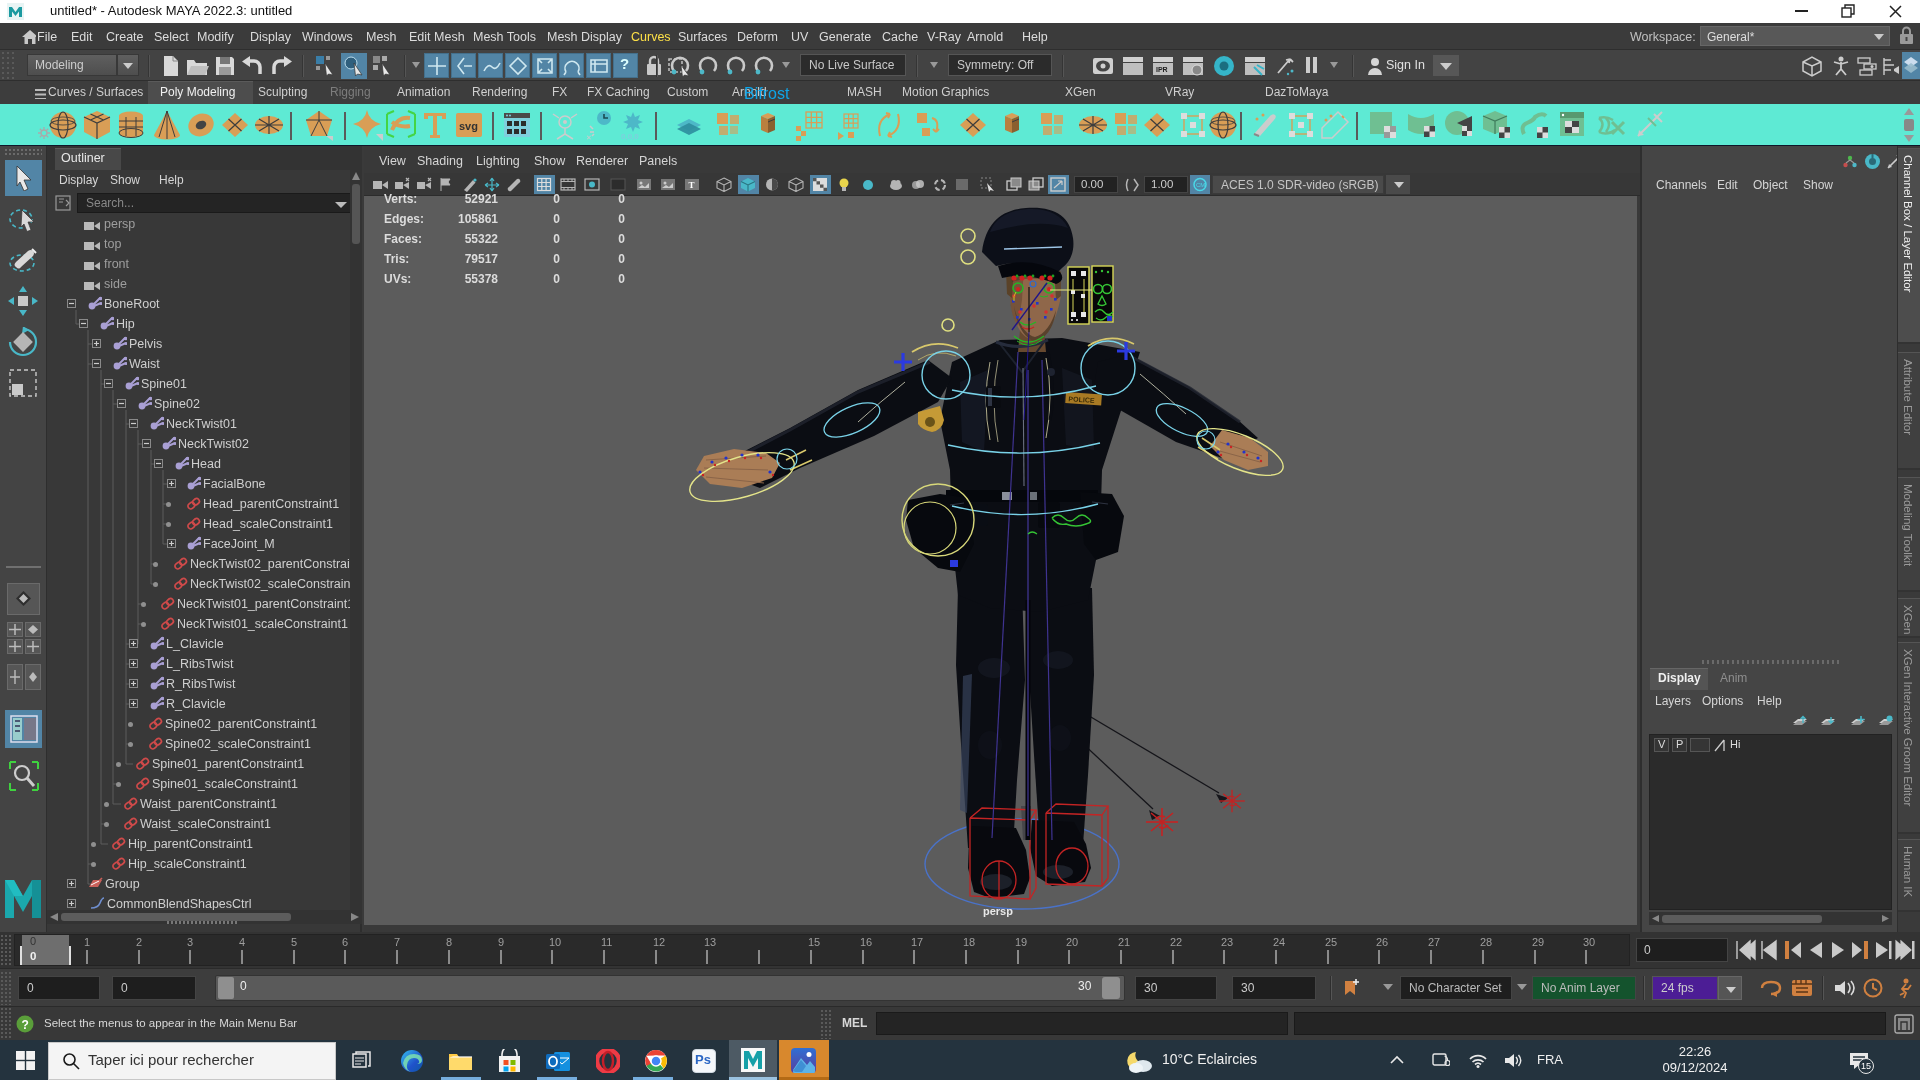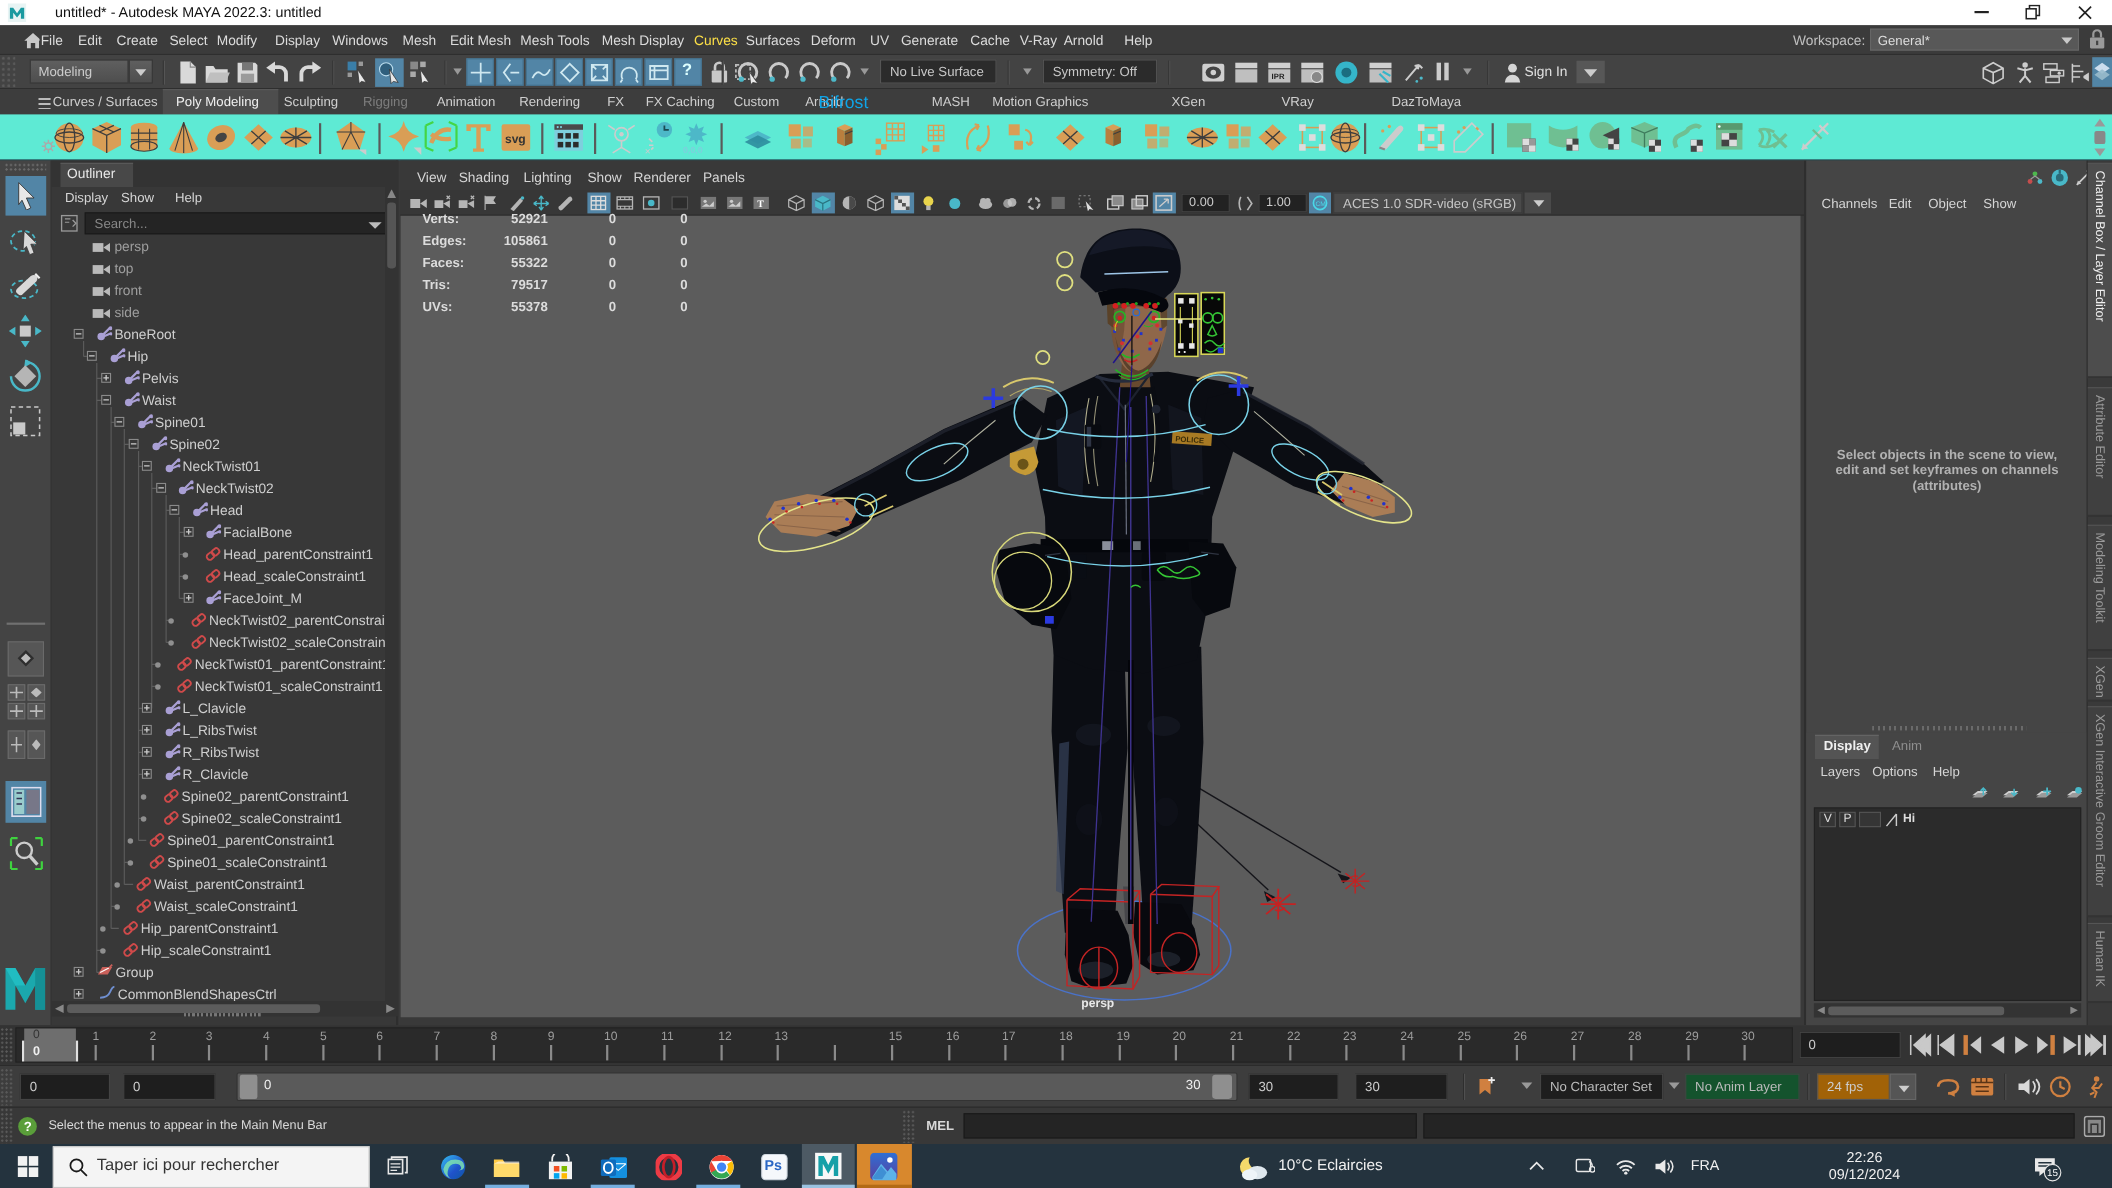--- a/index.html
+++ b/index.html
@@ -1383,21 +1383,20 @@
       <rect x="7.5" y="1" width="2" height="4" fill="#2a6a78"></rect>
     </svg>
 <svg class="abs" style="left:244px;top:7px" width="13" height="17">
       <path d="M2 15 L13 4 M13 4 l2 -2 M11 2 l4 4" stroke="#ccc" stroke-width="1.6" fill="none"></path>
       <path d="M2 15 l4 -1 -3 -3 Z" fill="#ccc"></path>
     </svg>
     <div class="abs txt" style="left:14px;top:32px;color:#d5d5d5;">Channels</div>
     <div class="abs txt" style="left:75px;top:32px;color:#d5d5d5;">Edit</div>
     <div class="abs txt" style="left:111px;top:32px;color:#d5d5d5;">Object</div>
     <div class="abs txt" style="left:161px;top:32px;color:#d5d5d5;">Show</div>
-    <div class="abs" style="left:14px;top:260px;width:228px;text-align:center;color:#b2b2b2;font-size:12px;font-weight:bold;line-height:14px;">Select objects in the scene to view,<br>edit and set keyframes on channels<br>(attributes)</div>
     <div class="abs" style="left:60px;top:514px;width:140px;height:4px;background:repeating-linear-gradient(90deg,#6a6a6a 0 2px,transparent 2px 5px);"></div>
     <div class="abs" style="left:0;top:520px;width:257px;height:266px;background:#454545;"></div>
     <div class="abs" style="left:8px;top:522px;width:58px;height:22px;background:#545454;border-top:1px solid #666;"></div>
     <div class="abs txt" style="left:16px;top:525px;color:#f0f0f0;font-weight:bold;">Display</div>
     <div class="abs txt" style="left:78px;top:525px;color:#8e8e8e;">Anim</div>
     <div class="abs txt" style="left:13px;top:548px;color:#d5d5d5;">Layers</div>
     <div class="abs txt" style="left:60px;top:548px;color:#d5d5d5;">Options</div>
     <div class="abs txt" style="left:115px;top:548px;color:#d5d5d5;">Help</div>
     <svg class="abs" style="left:150px;top:568px" width="17" height="14">
       <path d="M1 9 L6 5 L15 5 L10 9 Z" fill="#d0d0d0"></path>
@@ -1421,21 +1420,21 @@
     </svg>
     <div class="abs" style="left:7px;top:588px;width:243px;height:176px;background:#2b2b2b;border:1px solid #222;"></div>
     <div class="abs" style="left:12px;top:592px;width:15px;height:14px;background:#353535;border:1px solid #555;"></div>
     <div class="abs txt" style="left:16px;top:592px;color:#ddd;font-size:11px;">V</div>
     <div class="abs" style="left:30px;top:592px;width:15px;height:14px;background:#353535;border:1px solid #555;"></div>
     <div class="abs txt" style="left:34px;top:592px;color:#ddd;font-size:11px;">P</div>
     <div class="abs" style="left:48px;top:592px;width:20px;height:14px;background:#353535;border:1px solid #555;"></div>
     <svg class="abs" style="left:72px;top:591px" width="16" height="16">
       <path d="M1 14 L10 3 M10 3 v11" stroke="#ccc" stroke-width="1.3" fill="none"></path>
     </svg>
-    <div class="abs txt" style="left:88px;top:592px;color:#ddd;font-size:11px;font-weight:bold;">Hi</div>
+    <div class="abs txt" style="left:88px;top:592px;color:#ddd;font-size:11px;font-weight:normal;">Hi</div>
     <div class="abs" style="left:7px;top:766px;width:243px;height:13px;background:#333;">
       <svg class="abs" style="left:3px;top:3px" width="7" height="7">
         <path d="M0 3.5 L7 0 L7 7 Z" fill="#888"></path>
       </svg>
       <div class="abs" style="left:13px;top:2.5px;width:160px;height:8px;background:#5c5c5c;border-radius:3px;"></div>
       <svg class="abs" style="right:3px;top:3px" width="7" height="7">
         <path d="M7 3.5 L0 0 L0 7 Z" fill="#888"></path>
       </svg>
     </div>
   </div>
@@ -1589,21 +1588,21 @@
     <div class="abs" style="left:1400px;top:7px;width:112px;height:24px;background:#1e1e1e;border:1px solid #444;">
       <div class="txt" style="position:absolute;left:8px;top:4px;color:#bbb;">No Character Set</div>
     </div>
     <svg class="abs" style="left:1516px;top:14px" width="12" height="8">
       <path d="M1 1 L11 1 L6 7 Z" fill="#999"></path>
     </svg>
     <div class="abs" style="left:1532px;top:7px;width:104px;height:24px;background:#14532d;border:1px solid #444;">
       <div class="txt" style="position:absolute;left:8px;top:4px;color:#bbb;">No Anim Layer</div>
     </div>
     <div class="abs" style="left:1643px;top:7px;width:2px;height:24px;background:#2e2e2e;border-right:1px solid #555;"></div>
-    <div class="abs" style="left:1652px;top:7px;width:66px;height:24px;background:#a16207;border:1px solid #555;">
+    <div class="abs" style="left:1652px;top:7px;width:66px;height:24px;background:#4c1d95;border:1px solid #555;">
       <div class="txt" style="position:absolute;left:8px;top:4px;">24 fps</div>
     </div>
     <div class="abs" style="left:1718px;top:7px;width:24px;height:24px;background:#555;border:1px solid #666;">
       <svg class="abs" style="left:6px;top:9px" width="12" height="8">
         <path d="M1 1 L11 1 L6 7 Z" fill="#ccc"></path>
       </svg>
     </div>
     <svg class="abs" style="left:1758px;top:9px" width="26" height="20">
       <path d="M4 10 q0 -6 9 -6 q9 0 9 6 q0 6 -9 6" fill="none" stroke="#d08040" stroke-width="2.4"></path>
       <path d="M13 16 l6 -3 v6 Z" fill="#d08040"></path>

